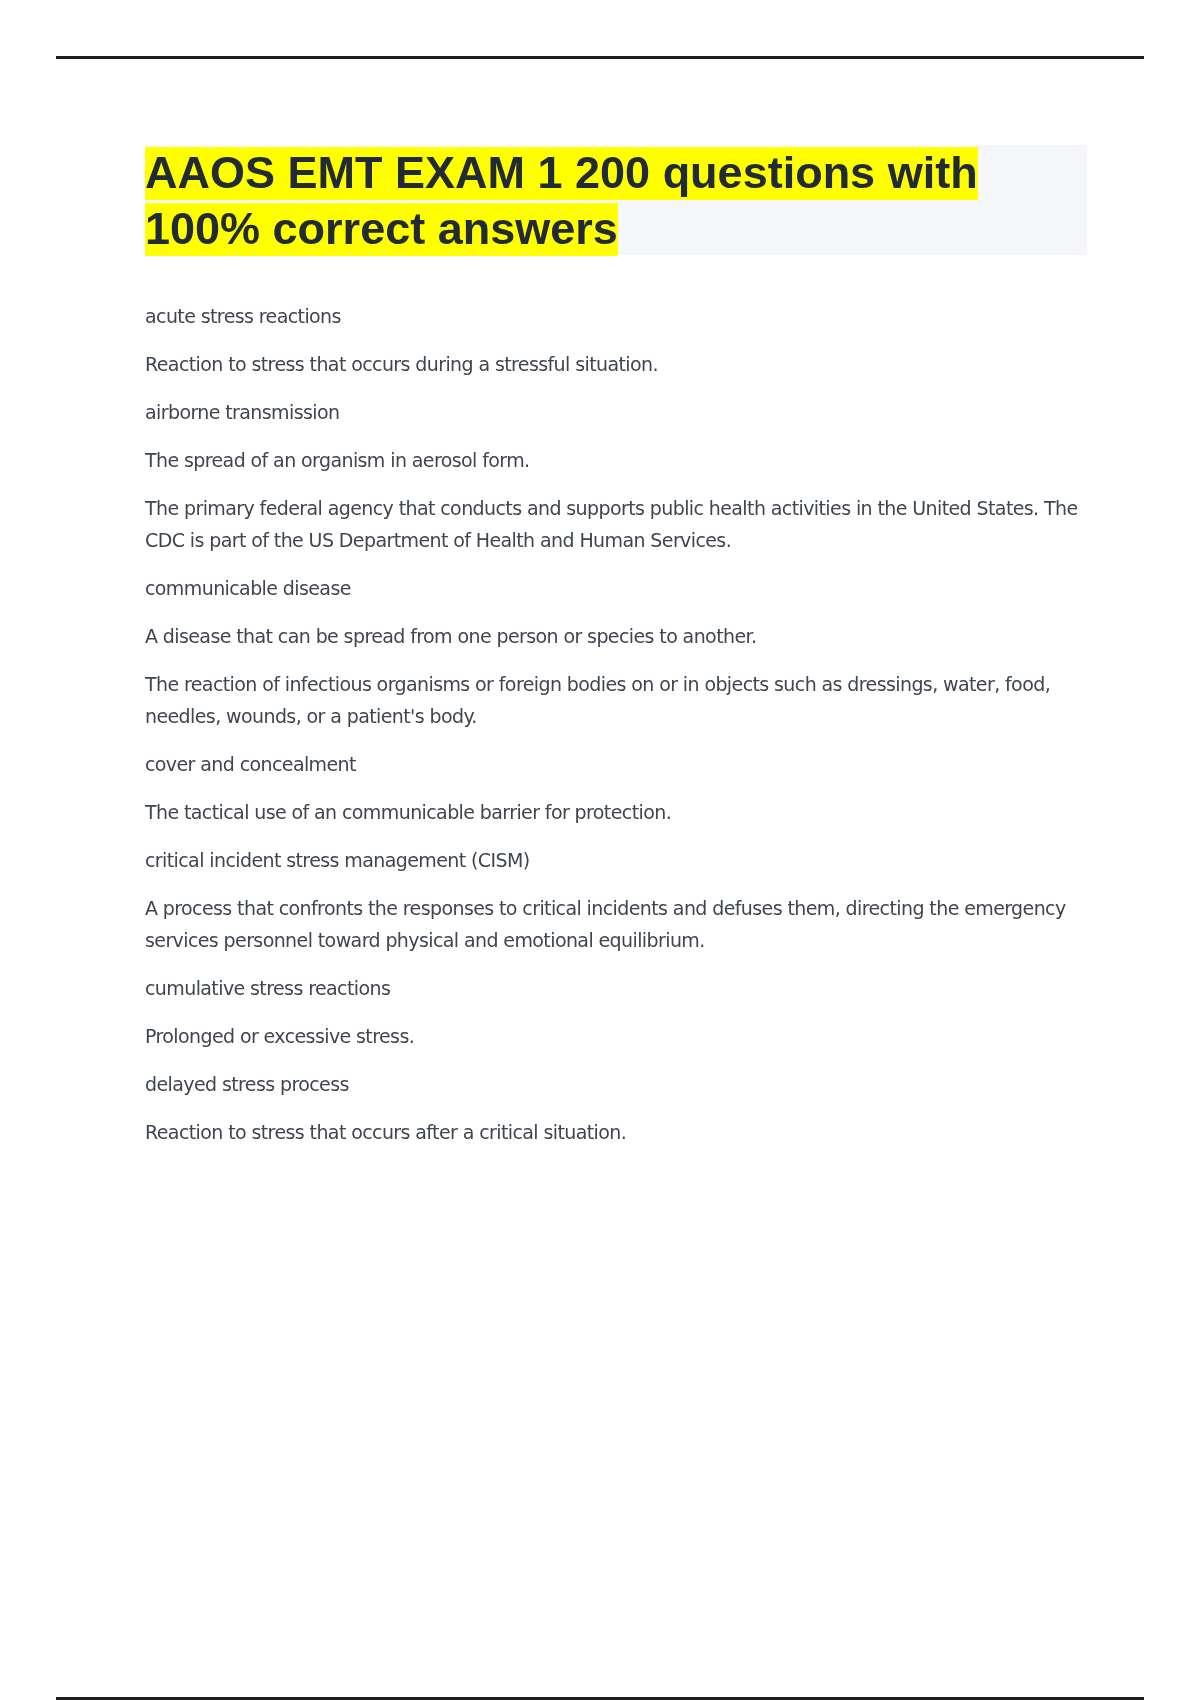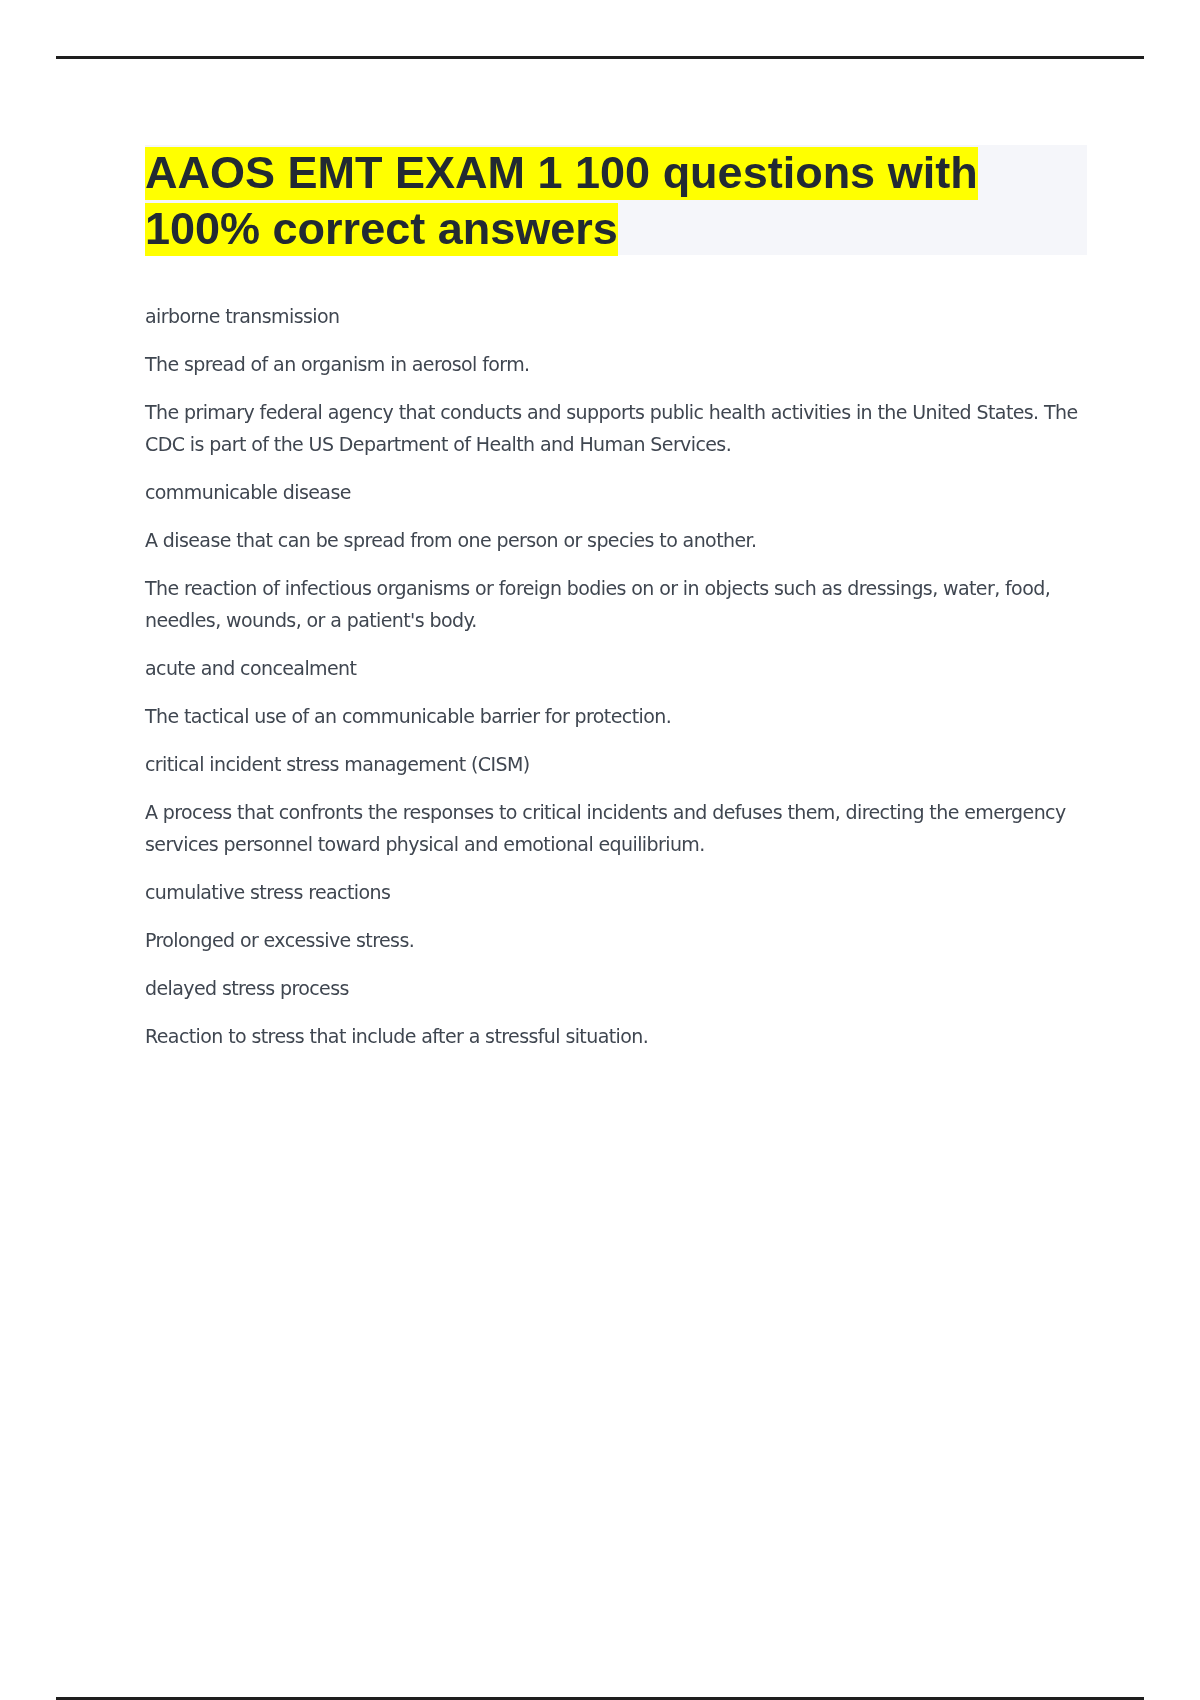--- a/index.html
+++ b/index.html
@@ -62,51 +62,55 @@
     .term { margin-bottom: 16px !important; }
     .def  { margin-bottom: 16px !important; }
   </style>
 </head>
 <body>
 
 <div class="rule top"></div>
 
 <div class="title-box">
   <h1 class="title">
-    <span class="hl">AAOS EMT EXAM 1 100 questions with</span><br>
+    <span class="hl">AAOS EMT EXAM 1 200 questions with</span><br>
     <span class="hl">100% correct answers</span>
   </h1>
 </div>
 
 <div class="content">
+  <div class="entry">
+    <p class="term">acute stress reactions</p>
+    <p class="def">Reaction to stress that occurs during a stressful situation.</p>
+  </div>
   <div class="entry">
     <p class="term">airborne transmission</p>
     <p class="def">The spread of an organism in aerosol form.</p>
   </div>
   <div class="entry">
     <p class="def">The primary federal agency that conducts and supports public health activities in the United States. The CDC is part of the US Department of Health and Human Services.</p>
   </div>
   <div class="entry">
     <p class="term">communicable disease</p>
     <p class="def">A disease that can be spread from one person or species to another.</p>
   </div>
   <div class="entry">
     <p class="def">The reaction of infectious organisms or foreign bodies on or in objects such as dressings, water, food, needles, wounds, or a patient's body.</p>
   </div>
   <div class="entry">
-    <p class="term">acute and concealment</p>
+    <p class="term">cover and concealment</p>
     <p class="def">The tactical use of an communicable barrier for protection.</p>
   </div>
   <div class="entry">
     <p class="term">critical incident stress management (CISM)</p>
     <p class="def">A process that confronts the responses to critical incidents and defuses them, directing the emergency services personnel toward physical and emotional equilibrium.</p>
   </div>
   <div class="entry">
     <p class="term">cumulative stress reactions</p>
     <p class="def">Prolonged or excessive stress.</p>
   </div>
   <div class="entry">
     <p class="term">delayed stress process</p>
-    <p class="def">Reaction to stress that include after a stressful situation.</p>
+    <p class="def">Reaction to stress that occurs after a critical situation.</p>
   </div>
 </div>
 
 <div class="rule bottom"></div>
 
 </body></html>

